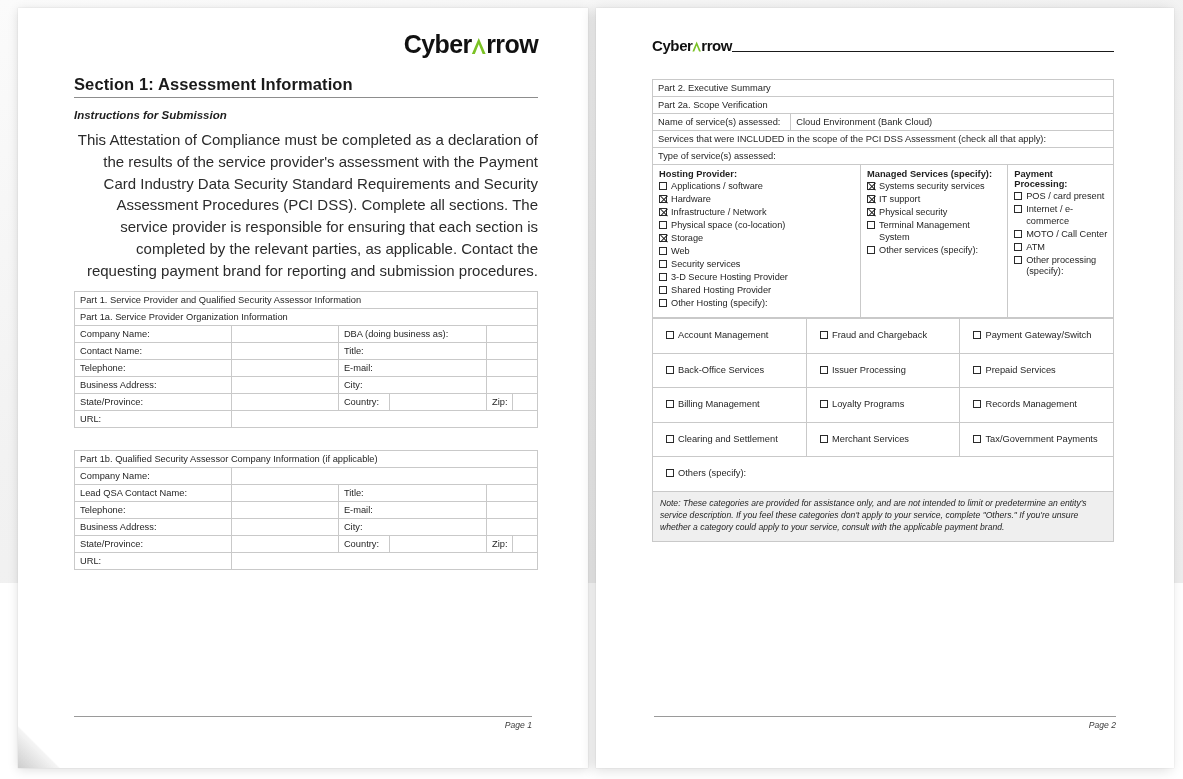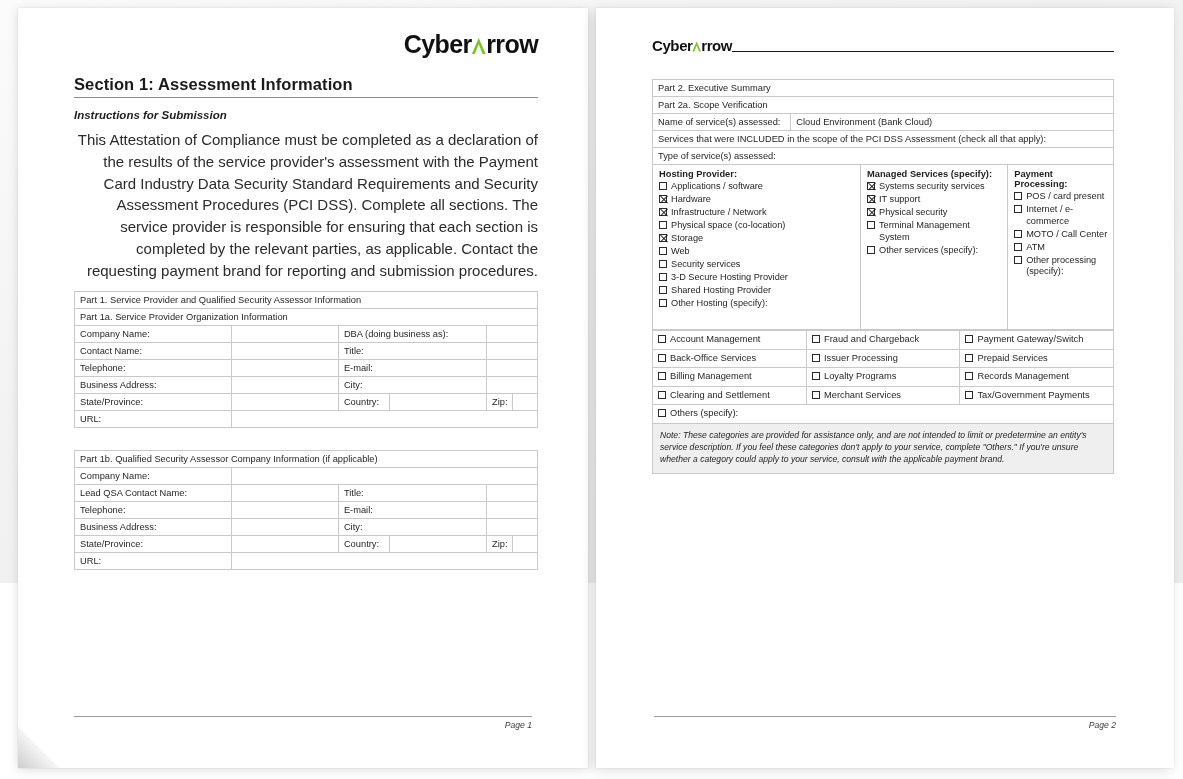--- a/index.html
+++ b/index.html
@@ -127,21 +127,21 @@
   .brand-underline {
     flex: 1; height: 0; border-bottom: 1px solid #1a1a1a;
     margin-bottom: 1px;
   }
 
   .part2-wrap { margin-top: 26px; }
 
   
   .cbgrid { display: flex; width: 100%; }
   .cbcol {
-    padding: 4px 5px 18px 6px;
+    padding: 4px 5px 6px 6px;
     font-size: 9.2px; color: #1f1f1f;
   }
   .cbcol.c1 { width: 45%; }
   .cbcol.c2 { width: 32%; border-left: 1px solid #c9c9c9; }
   .cbcol.c3 { width: 23%; border-left: 1px solid #c9c9c9; }
   .cbcol .colhdr { font-weight: bold; margin-bottom: 2px; font-size: 9.3px; }
   .cbitem { display: flex; align-items: flex-start; gap: 4px; margin: 1.5px 0; line-height: 1.25; }
 
   .box {
     display: inline-block; flex: 0 0 auto;
@@ -154,21 +154,21 @@
   .box.checked::after {
     content: ""; position: absolute;
     left: -1px; top: 50%;
     width: 9.9px; height: 1px;
     background: #1a1a1a;
   }
   .box.checked::before { transform: rotate(45deg); transform-origin: center; }
   .box.checked::after  { transform: rotate(-45deg); transform-origin: center; }
 
   td.cb-cell { padding: 3px 5px 3px 6px; }
-  td.cb-cell .cbitem { margin: 0; }
+  td.cb-cell .cbitem { margin: 8px; }
 
   .note {
     background: #efefef; border: 1px solid #c9c9c9; border-top: none;
     padding: 5px 7px 7px 7px;
     font-size: 8.6px; font-style: italic; color: #1f1f1f; line-height: 1.42;
   }
 
   
   .footer {
     position: absolute; left: 56px; right: 56px; bottom: 38px;

